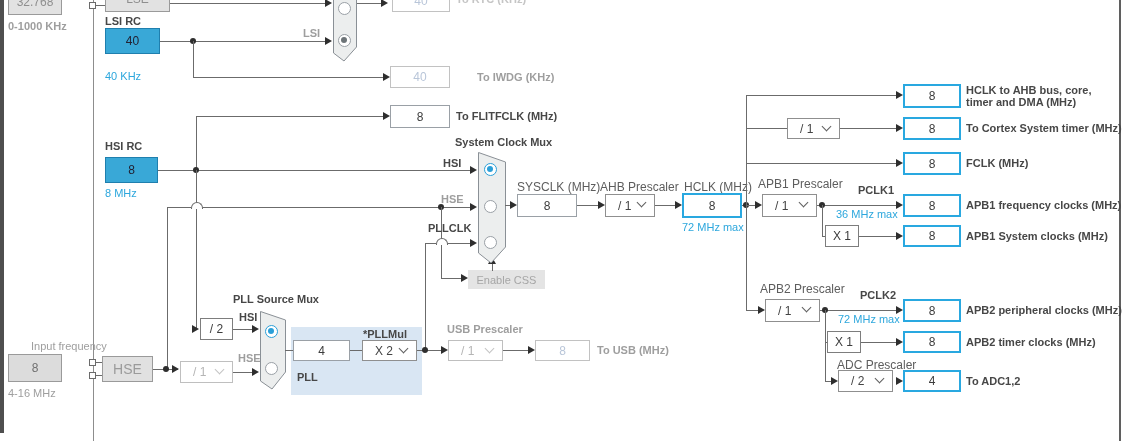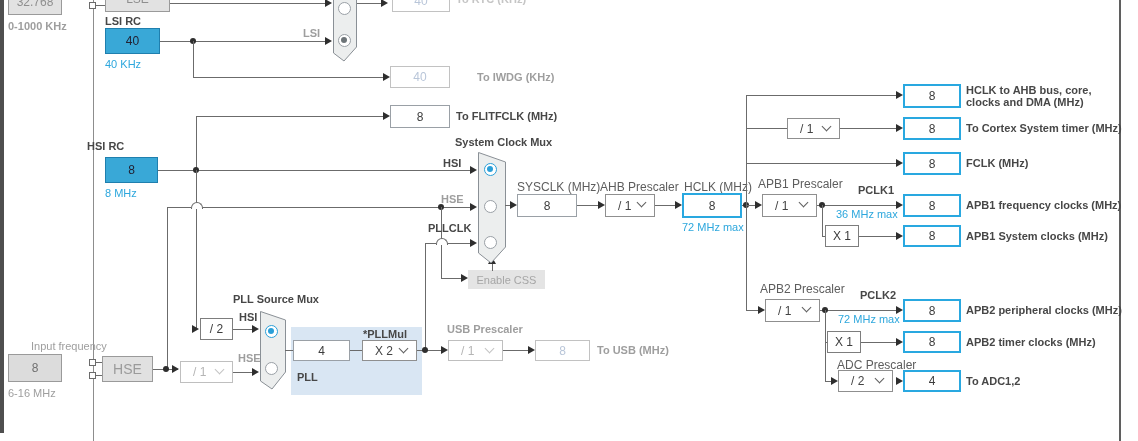--- a/index.html
+++ b/index.html
@@ -70,21 +70,21 @@
   <div class="ar" style="left:381px;top:-1px;"></div>
   <div class="vbox dis" style="left:392px;top:-10px;width:58px;height:22px;">
       <span>40</span>
     </div>
   <div class="lg" style="left:456px;top:-7px;color:#c5c5c5;">To RTC (KHz)</div>
 
   <div class="ld" style="left:105px;top:15px;text-align:right;">LSI RC</div>
   <div class="srcb" style="left:105px;top:28px;width:55px;height:26px;">
       <span>40</span>
     </div>
-  <div class="lb" style="left:105px;top:58px;">40 KHz</div>
+  <div class="lb" style="left:105px;top:70px;">40 KHz</div>
   <div class="hl" style="left:160px;top:41px;width:165px;"></div>
   <div class="lg" style="left:303px;top:27px;">LSI</div>
   <div class="ar" style="left:325px;top:37px;"></div>
   <div class="jd" style="left:190px;top:38px;"></div>
 
   <div class="vl" style="left:193px;top:41px;height:36px;"></div>
   <div class="hl" style="left:193px;top:77px;width:190px;"></div>
   <div class="ar" style="left:383px;top:73px;"></div>
   <div class="vbox dis" style="left:390px;top:66px;width:60px;height:22px;">
       <span>40</span>
@@ -92,21 +92,21 @@
   <div class="lg" style="left:477px;top:71px;">To IWDG (KHz)</div>
 
   <div class="vl" style="left:196px;top:116px;height:54px;"></div>
   <div class="hl" style="left:196px;top:116px;width:187px;"></div>
   <div class="ar" style="left:383px;top:112px;"></div>
   <div class="vbox" style="left:390px;top:105px;width:60px;height:23px;">
       <span>8</span>
     </div>
   <div class="ld" style="left:456px;top:110px;">To FLITFCLK (MHz)</div>
 
-  <div class="ld" style="left:87px;top:140px;">HSI RC</div>
+  <div class="ld" style="left:105px;top:140px;">HSI RC</div>
   <div class="srcb" style="left:105px;top:157px;width:53px;height:26px;">
       <span>8</span>
     </div>
   <div class="lb" style="left:105px;top:187px;">8 MHz</div>
   <div class="hl" style="left:158px;top:170px;width:312px;"></div>
   <div class="jd" style="left:193px;top:167px;"></div>
   <div class="ld" style="left:443px;top:157px;">HSI</div>
   <div class="ar" style="left:470px;top:166px;"></div>
 
   <div class="vl" style="left:196px;top:170px;height:159px;"></div>
@@ -167,21 +167,21 @@
   <div class="hl" style="left:742px;top:205px;width:7px;"></div>
   <div class="jd" style="left:743px;top:202px;"></div>
   <div class="vl" style="left:746px;top:95px;height:215px;"></div>
 
   <div class="hl" style="left:746px;top:95px;width:150px;"></div>
   <div class="ar" style="left:896px;top:91px;"></div>
   <div class="vbox blue" style="left:903px;top:84px;width:58px;height:24px;">
       <span>8</span>
     </div>
   <div class="ld" style="left:966px;top:84px;">HCLK to AHB bus, core,</div>
-  <div class="ld" style="left:966px;top:96px;">clocks and DMA (MHz)</div>
+  <div class="ld" style="left:966px;top:96px;">timer and DMA (MHz)</div>
 
   <div class="hl" style="left:746px;top:128px;width:41px;"></div>
   <div class="dd" style="left:787px;top:118px;width:53px;height:21px;">
       <span>/ 1</span>
     </div>
   <div class="hl" style="left:840px;top:128px;width:56px;"></div>
   <div class="ar" style="left:896px;top:124px;"></div>
   <div class="vbox blue" style="left:903px;top:117px;width:58px;height:23px;">
       <span>8</span>
     </div>
@@ -303,21 +303,21 @@
   <div class="ar" style="left:528px;top:346px;"></div>
   <div class="vbox dis" style="left:535px;top:340px;width:55px;height:21px;">
       <span>8</span>
     </div>
   <div class="lg" style="left:597px;top:344px;">To USB (MHz)</div>
 
   <div class="lg" style="left:7px;top:340px;font-weight:normal;margin-left:24px;">Input frequency</div>
   <div class="grayb" style="left:8px;top:354px;width:54px;height:28px;background:#dcdcdc;color:#707070;">
       <span>8</span>
     </div>
-  <div class="lg" style="left:8px;top:387px;font-weight:normal;">6-16 MHz</div>
+  <div class="lg" style="left:8px;top:387px;font-weight:normal;">4-16 MHz</div>
   <div class="sq" style="left:89px;top:359px;"></div>
   <div class="sq" style="left:89px;top:372px;"></div>
   <div class="hl" style="left:96px;top:362px;width:6px;"></div>
   <div class="hl" style="left:96px;top:375px;width:6px;"></div>
   <div class="grayb" style="left:102px;top:356px;width:51px;height:26px;background:#e1e1e1;color:#9b9b9b;font-size:14px;">
       <span>HSE</span>
     </div>
   <div class="hl" style="left:153px;top:369px;width:25px;"></div>
   <div class="jd" style="left:163px;top:366px;"></div>
   <div class="ar" style="left:172px;top:365px;"></div>

